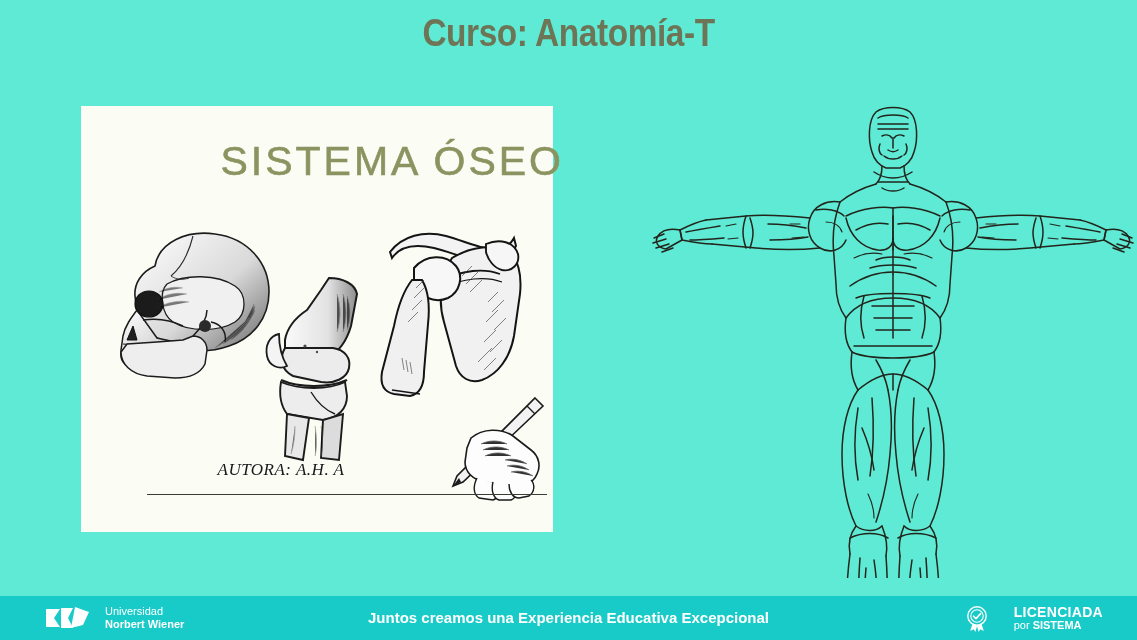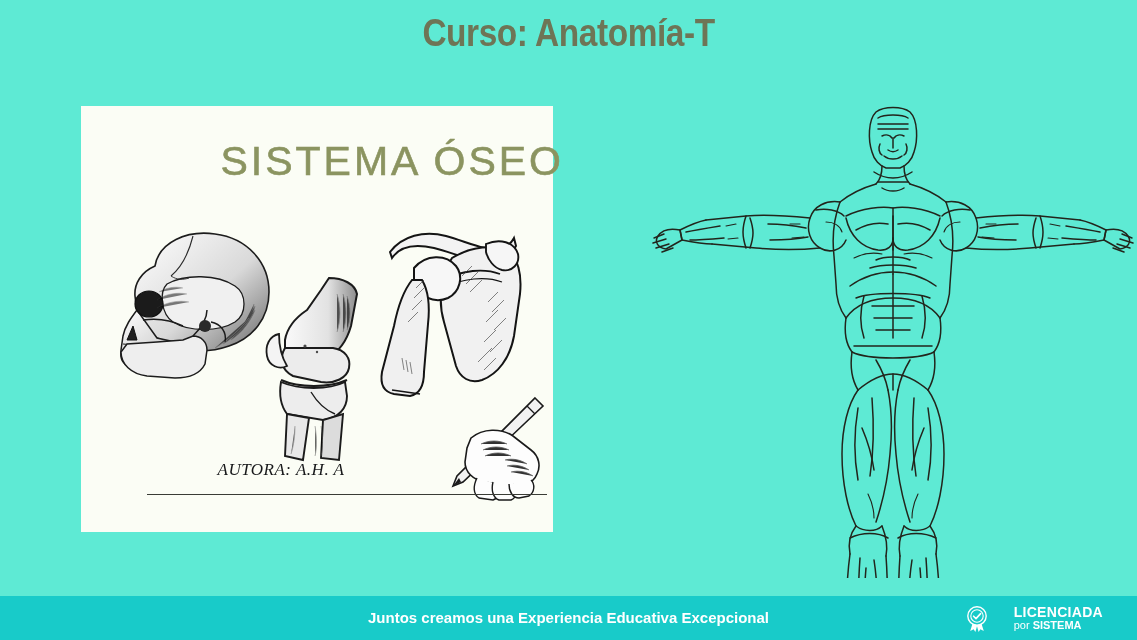--- a/index.html
+++ b/index.html
@@ -532,20 +532,31 @@
           <path d="M280 492 C276 506 274 520 274 532"></path>
         </g>
       </g>
     </svg>
   </div>
 
   <div class="footer">
 
     <div class="footer-slogan">Juntos creamos una Experiencia Educativa Excepcional</div>
 
+    <div class="footer-logo">
+      <svg class="logo-mark" viewBox="0 0 52 30">
+        <path d="M2 6 L16 6 L10 15 L16 24 L2 24 Z" fill="#ffffff"></path>
+        <path d="M17 5 L29 5 L24 15 L29 25 L17 25 Z" fill="#ffffff"></path>
+        <path d="M31 4 L45 9 L39 22 L27 25 Z" fill="#ffffff"></path>
+      </svg>
+      <div class="logo-text">
+        <span class="l1">Universidad</span>
+        <span class="l2">Norbert Wiener</span>
+      </div>
+    </div>
 
     <div class="footer-badge">
       <svg width="30" height="30" viewBox="0 0 30 30">
         <circle cx="15" cy="12" r="9.2" fill="none" stroke="#ffffff" stroke-width="1.4"></circle>
         <circle cx="15" cy="12" r="6.2" fill="none" stroke="#ffffff" stroke-width="1.1"></circle>
         <path d="M11.6 12.2 L14 14.6 L18.6 9.6" fill="none" stroke="#ffffff" stroke-width="1.6" stroke-linecap="round" stroke-linejoin="round"></path>
         <path d="M10.6 19.6 L8.2 27 L11.6 25.2 L13.4 28 L15.2 21.4 Z" fill="#ffffff"></path>
         <path d="M19.4 19.6 L21.8 27 L18.4 25.2 L16.6 28 L14.8 21.4 Z" fill="#ffffff"></path>
       </svg>
       <div class="badge-text">

